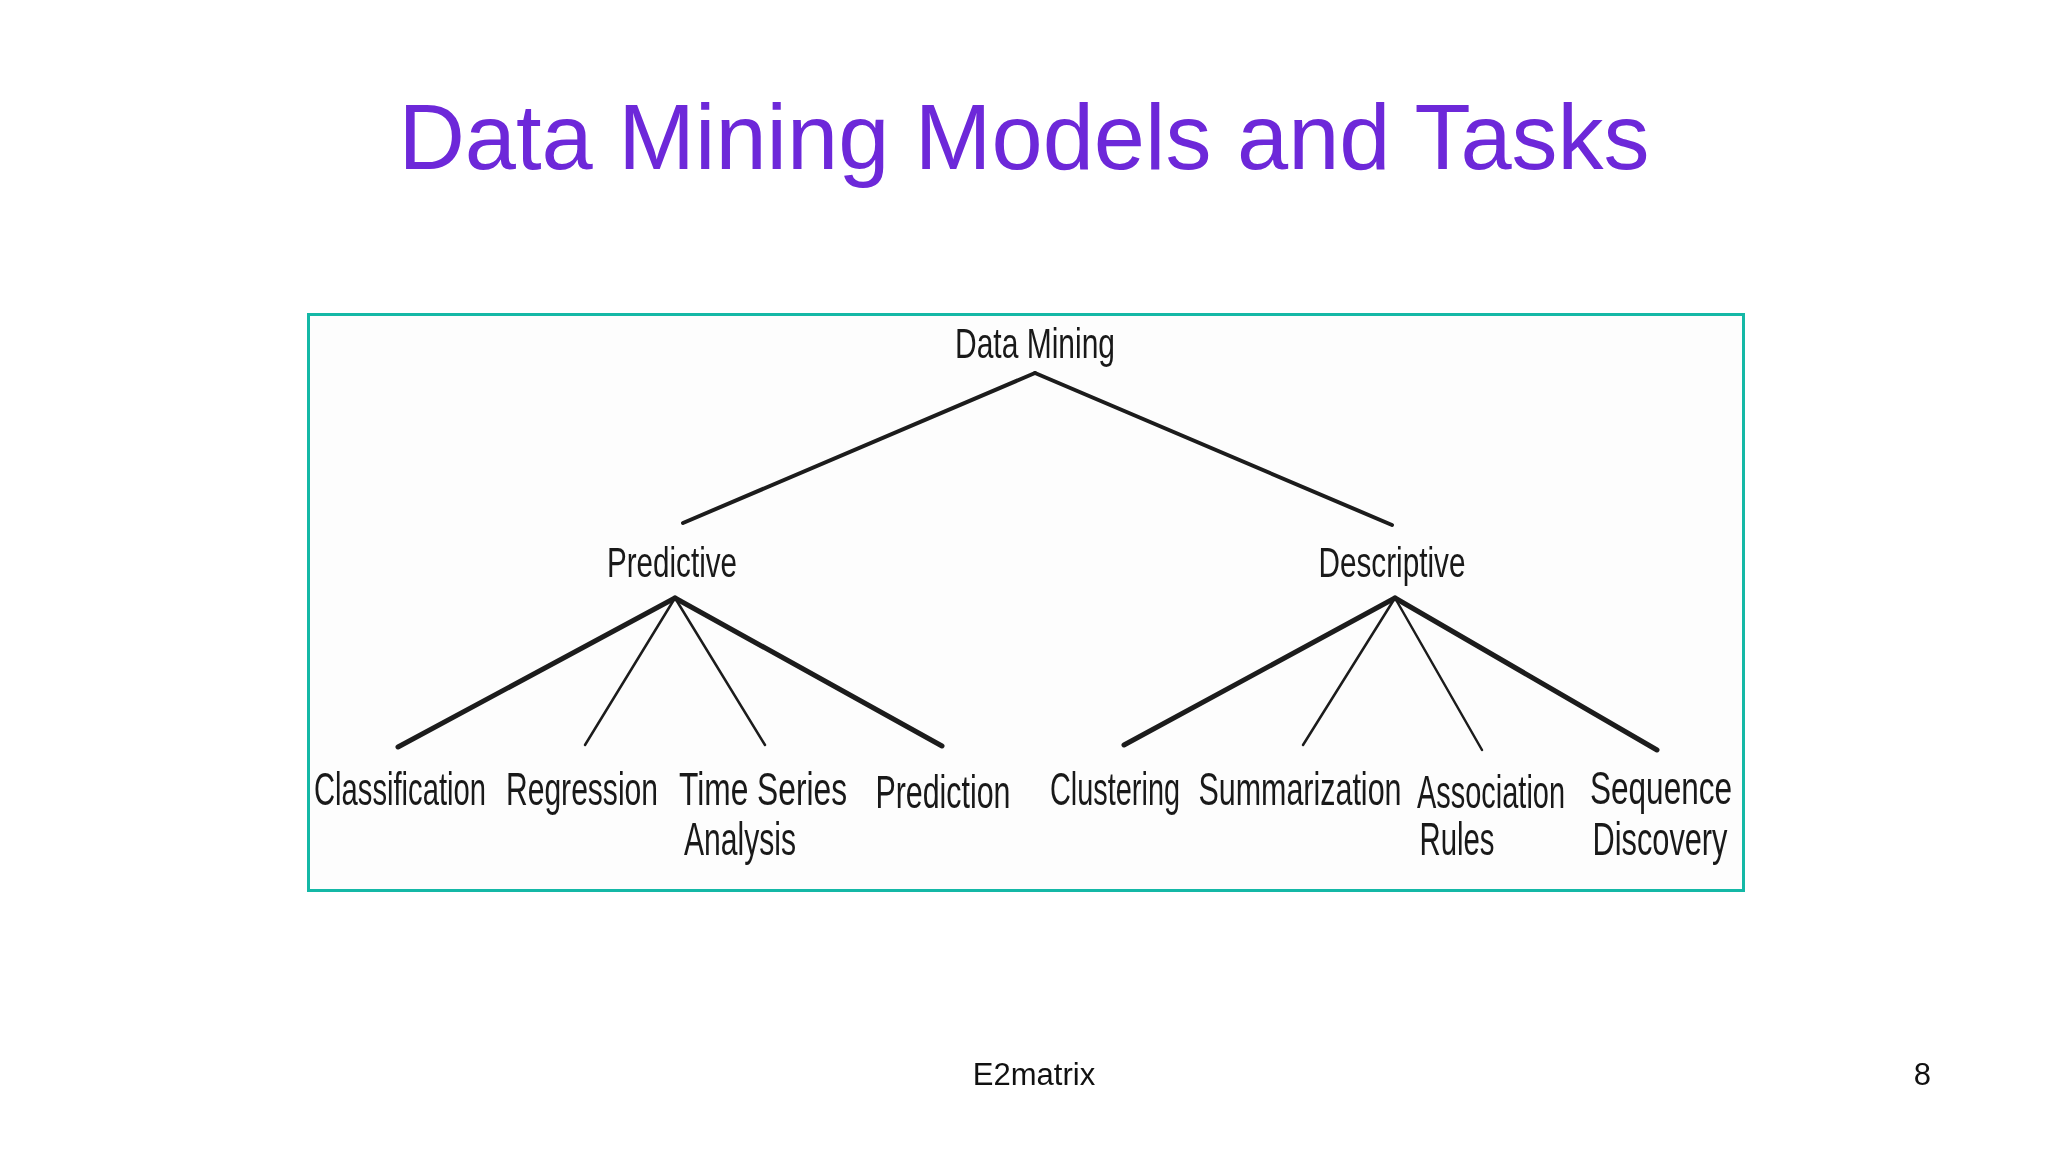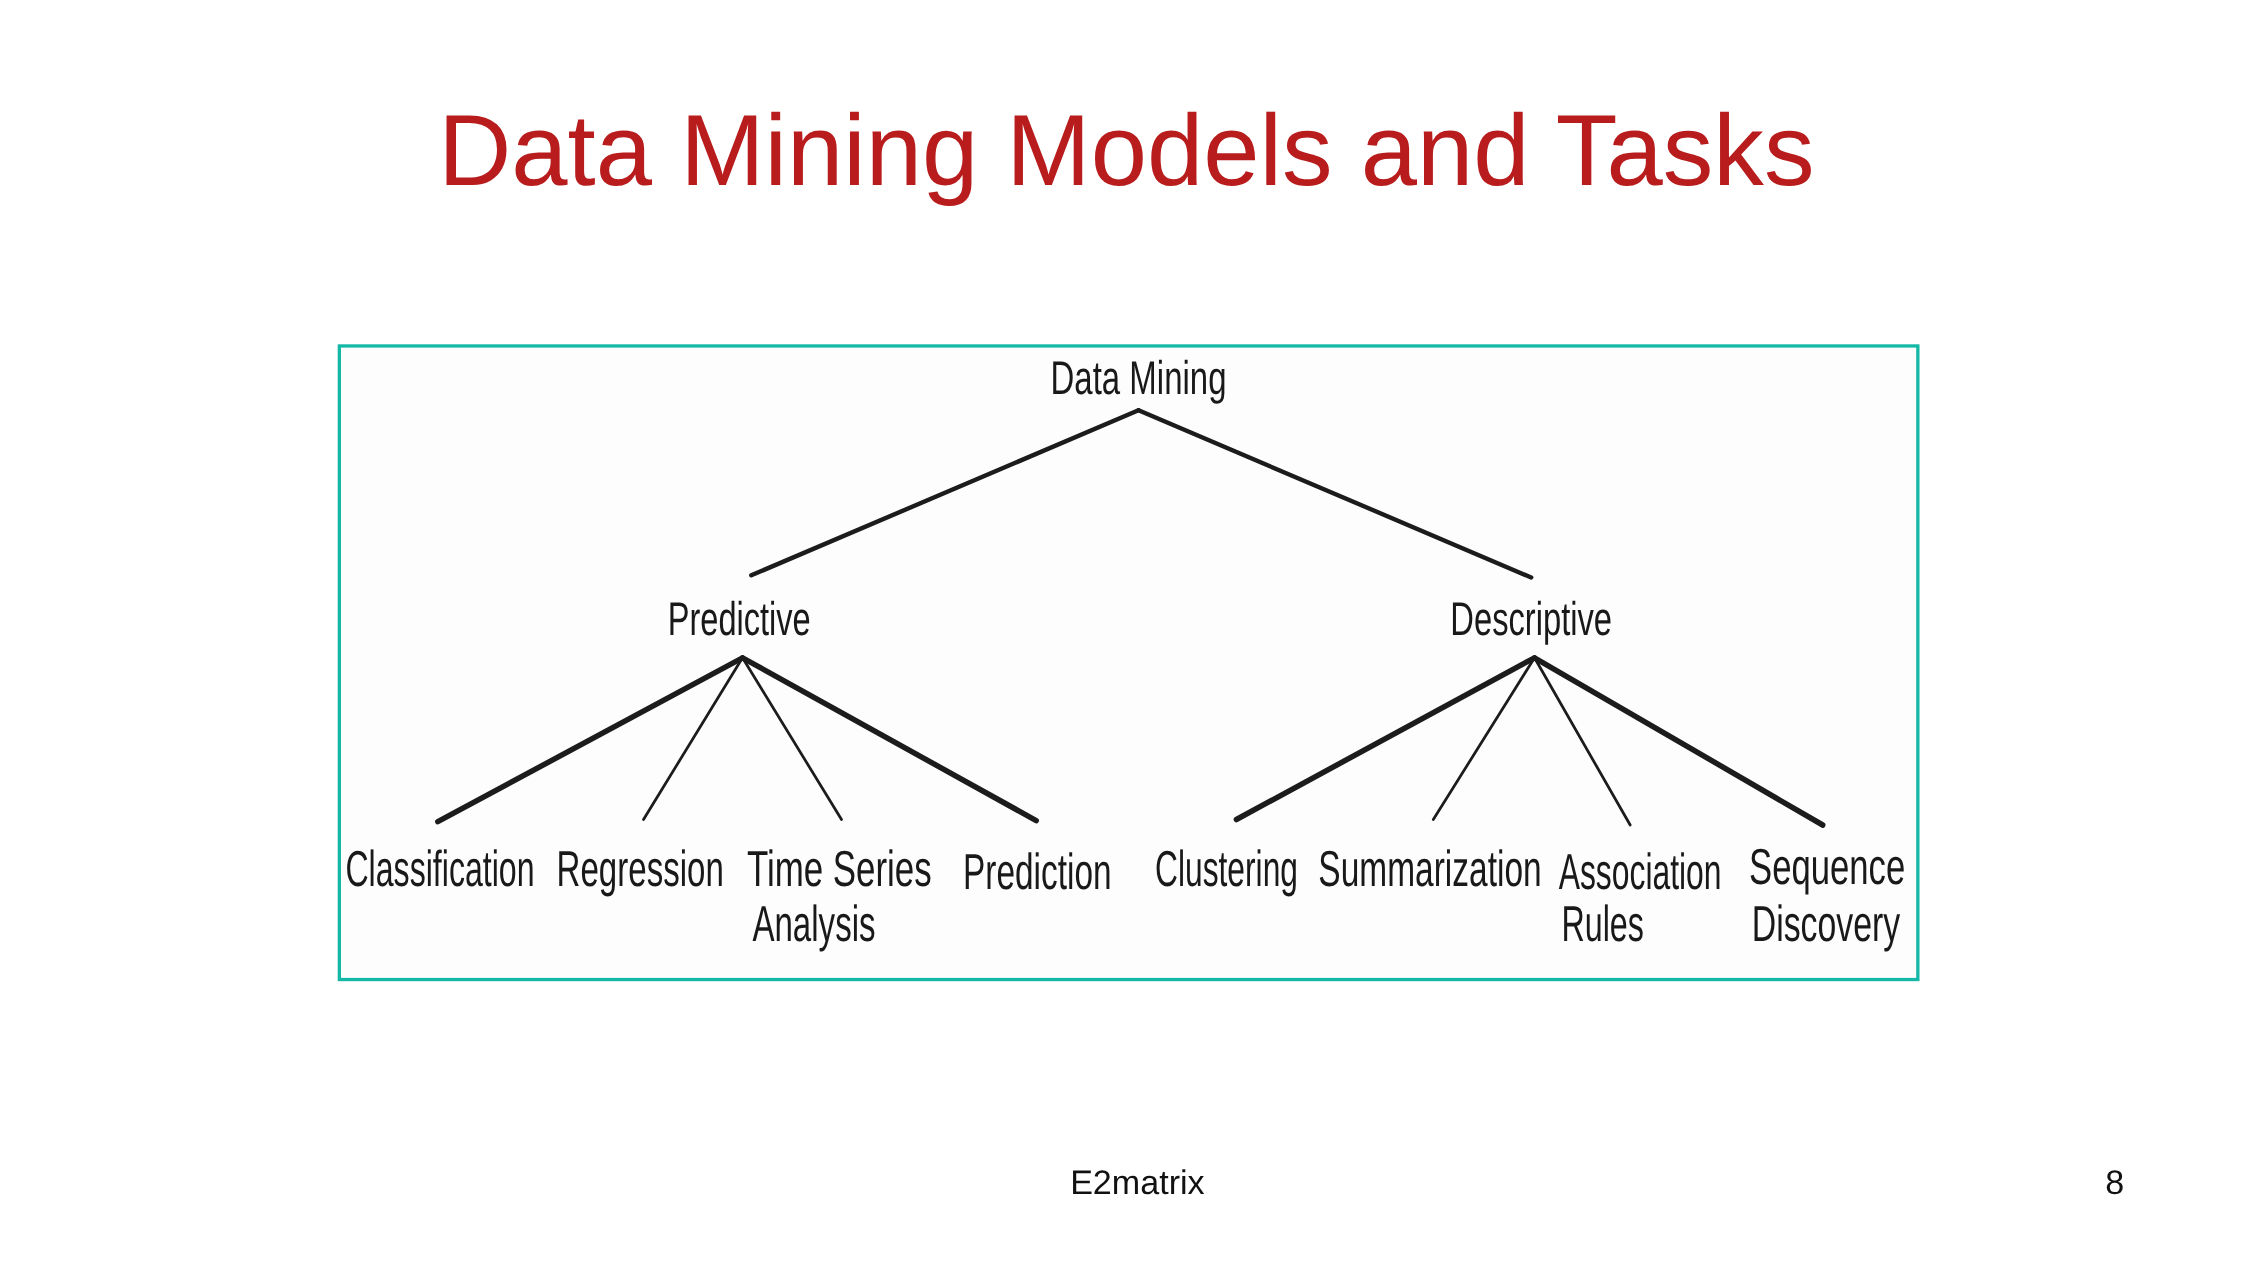--- a/index.html
+++ b/index.html
@@ -18,21 +18,21 @@
   .slide-title {
     position: absolute;
     top: 91px;
     left: 0;
     width: 100%;
     margin: 0;
     text-align: center;
     font-size: 92px;
     font-weight: 400;
     line-height: 1;
-    color: #b91c1c;
+    color: #6d28d9;
     letter-spacing: 0;
   }
   .diagram-box {
     position: absolute;
     left: 307px;
     top: 313px;
     width: 1438px;
     height: 579px;
     box-sizing: border-box;
     border: 3px solid #14b8a6;

